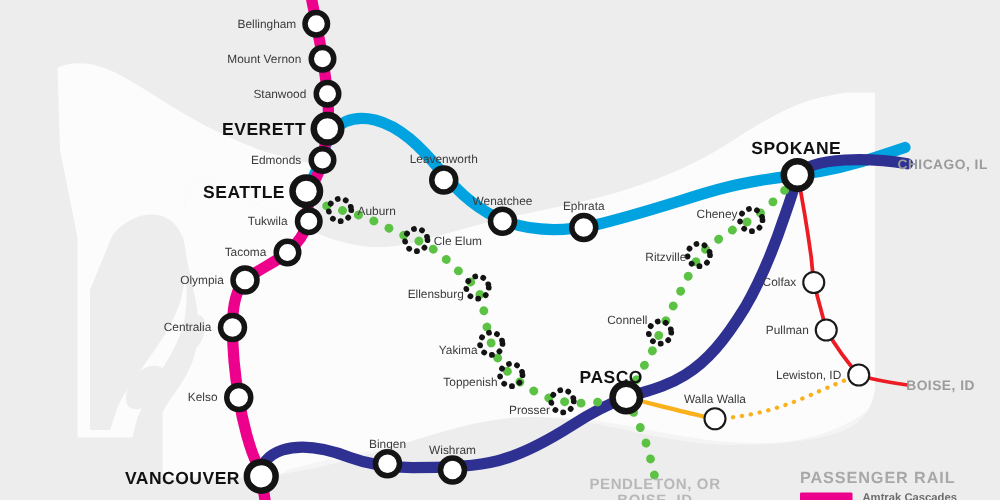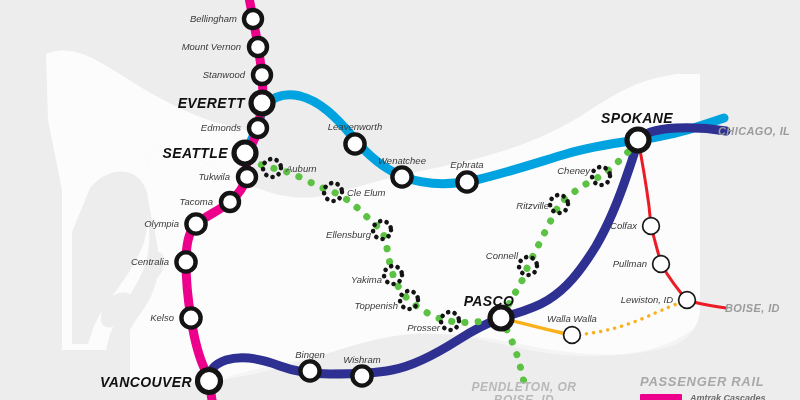--- a/index.html
+++ b/index.html
@@ -3,21 +3,21 @@
 <meta charset="utf-8">
 <style>
   html,body{margin:0;padding:0;}
   body{
     width:800px;height:400px;
     background:#ededed;
     font-family:"Liberation Sans", sans-serif;
     overflow:hidden;
     position:relative;
   }
-  #map-root{position:absolute;inset:0;width:696px;height:400px;font-style:italic;}
+  #map-root{position:absolute;inset:0;width:696px;height:400px;}
   svg.map-canvas{display:block;width:800px;height:400px;}
 
   .state-fill{fill:#fcfcfc;}
   .water-fill{fill:#ededed;}
 
   .line-cascades{fill:none;stroke:#ec008c;stroke-width:9;stroke-linecap:round;stroke-linejoin:round;}
   .line-builder-north{fill:none;stroke:#00a3e0;stroke-width:9;stroke-linecap:round;stroke-linejoin:round;}
   .line-builder-south{fill:none;stroke:#2e3192;stroke-width:9;stroke-linecap:round;stroke-linejoin:round;}
   .line-proposed{fill:none;stroke:#5cc244;stroke-width:7;stroke-linecap:round;stroke-dasharray:0.2 13;stroke-linejoin:round;}
   .line-red{fill:none;stroke:#ed1c24;stroke-width:3;stroke-linecap:round;stroke-linejoin:round;}

